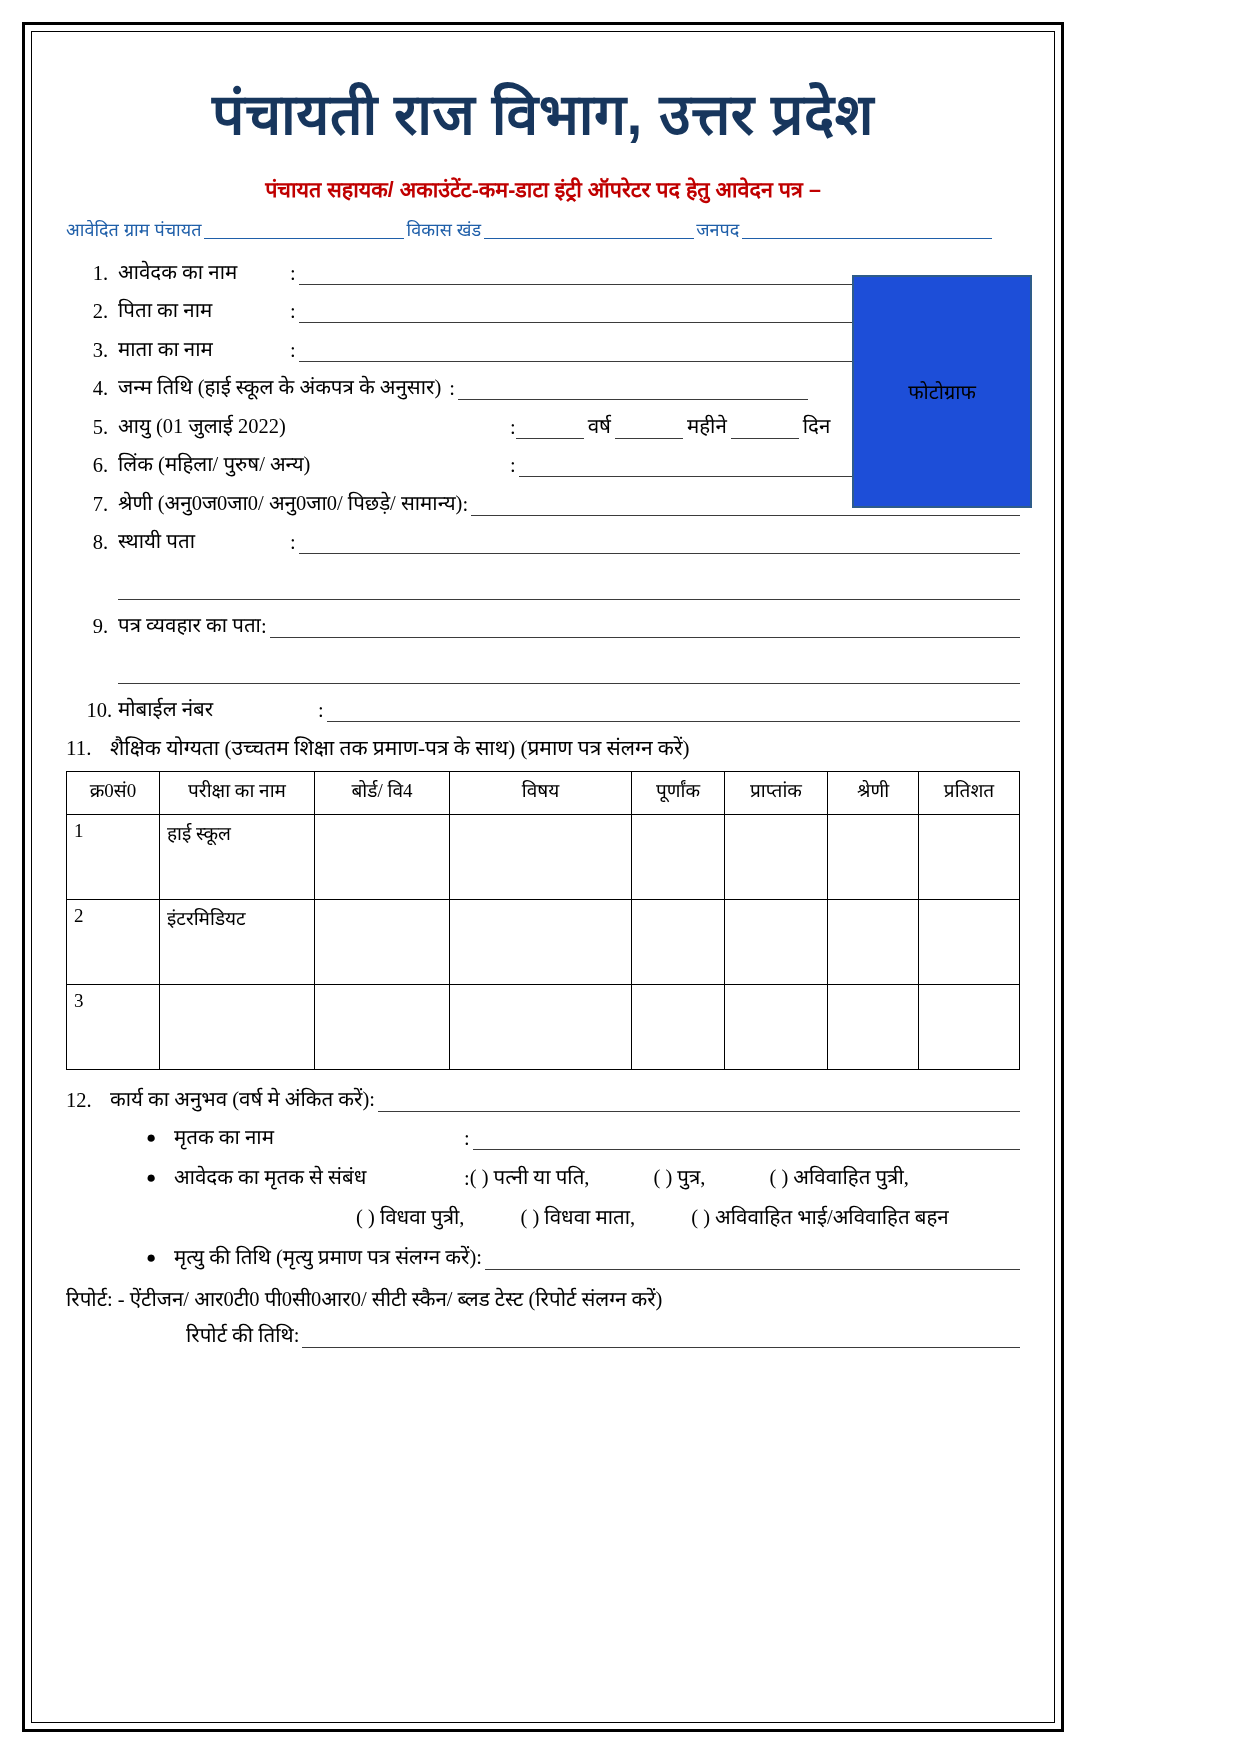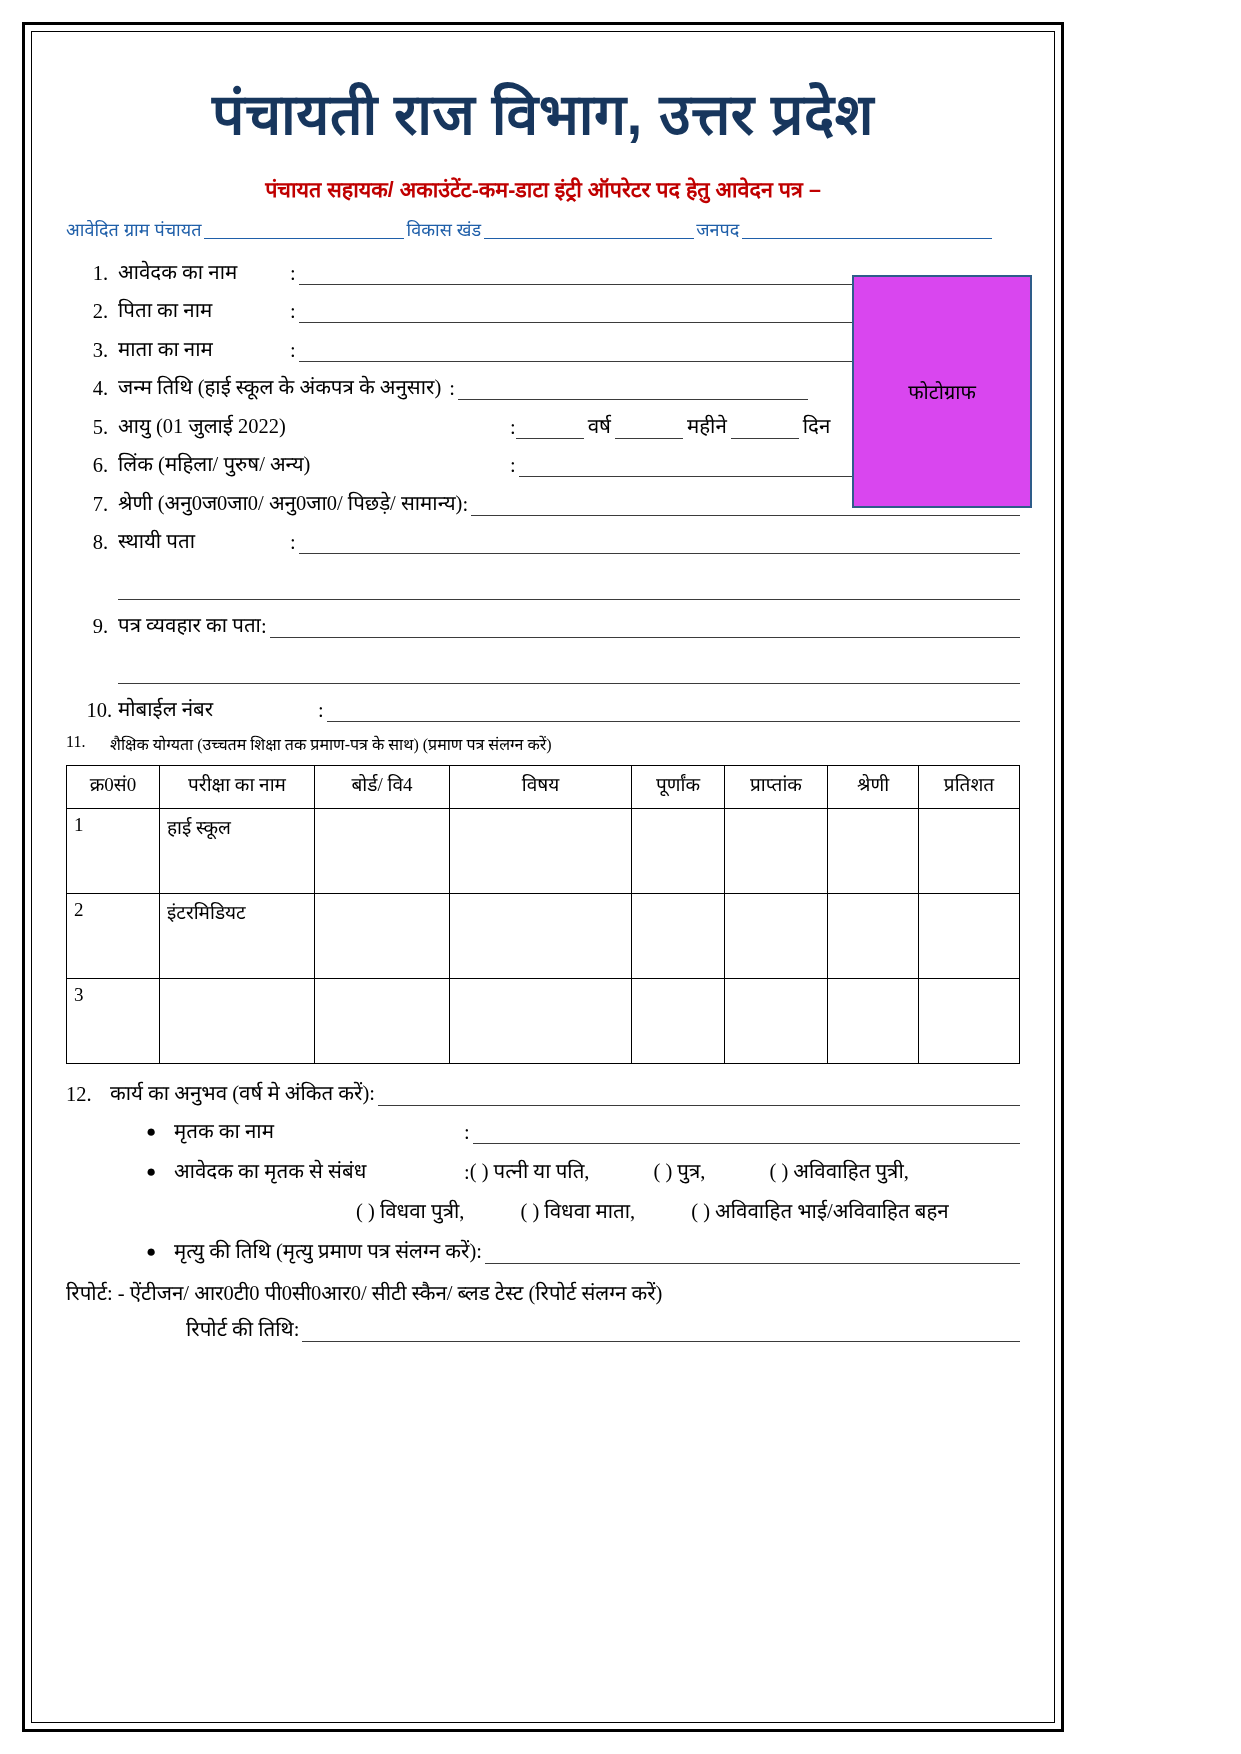--- a/index.html
+++ b/index.html
@@ -87,21 +87,21 @@
     top: 243px;
     width: 180px;
     height: 233px;
     border: 2.5px solid #2e5c8a;
     box-sizing: border-box;
     display: flex;
     align-items: center;
     justify-content: center;
     font-size: 20px;
     color: #000;
-    background: #d946ef;
+    background: #1d4ed8;
     z-index: 3;
   }
 
   
   .items {
     margin-top: 16px;
     font-size: 20.5px;
     color: #000;
     position: relative;
     z-index: 1;
@@ -142,24 +142,24 @@
 
   .contline {
     border-bottom: 1.3px solid #3b3b3b;
     height: 17px;
     margin: 0 0 10px 52px;
   }
   .contline.addr { margin-top: 28px; }
 
   
   .edu-caption {
-    font-size: 16px;
+    font-size: 21px;
     margin: 6px 0 10px 0;
     display: flex;
-    align-items: flex-start;
+    align-items: flex-end;
     white-space: nowrap;
   }
   table.edu {
     border-collapse: collapse;
     width: 100%;
     font-size: 19px;
     margin-bottom: 14px;
   }
   table.edu th, table.edu td {
     border: 1.5px solid #000;

